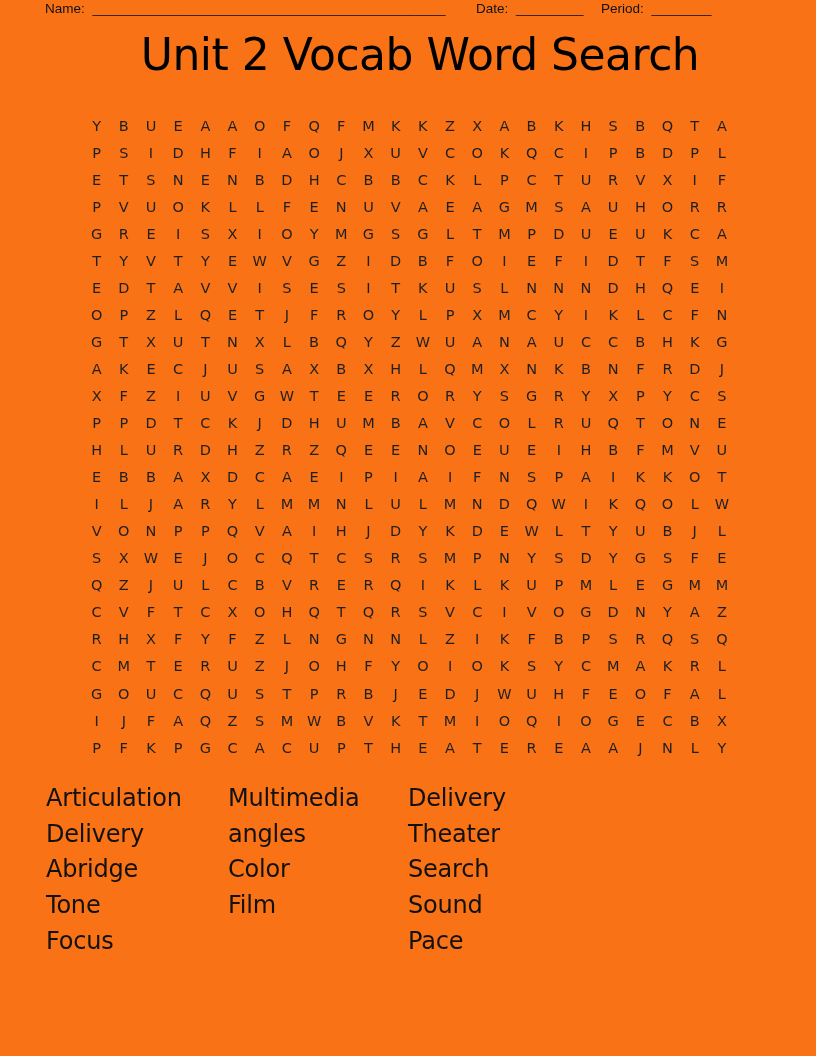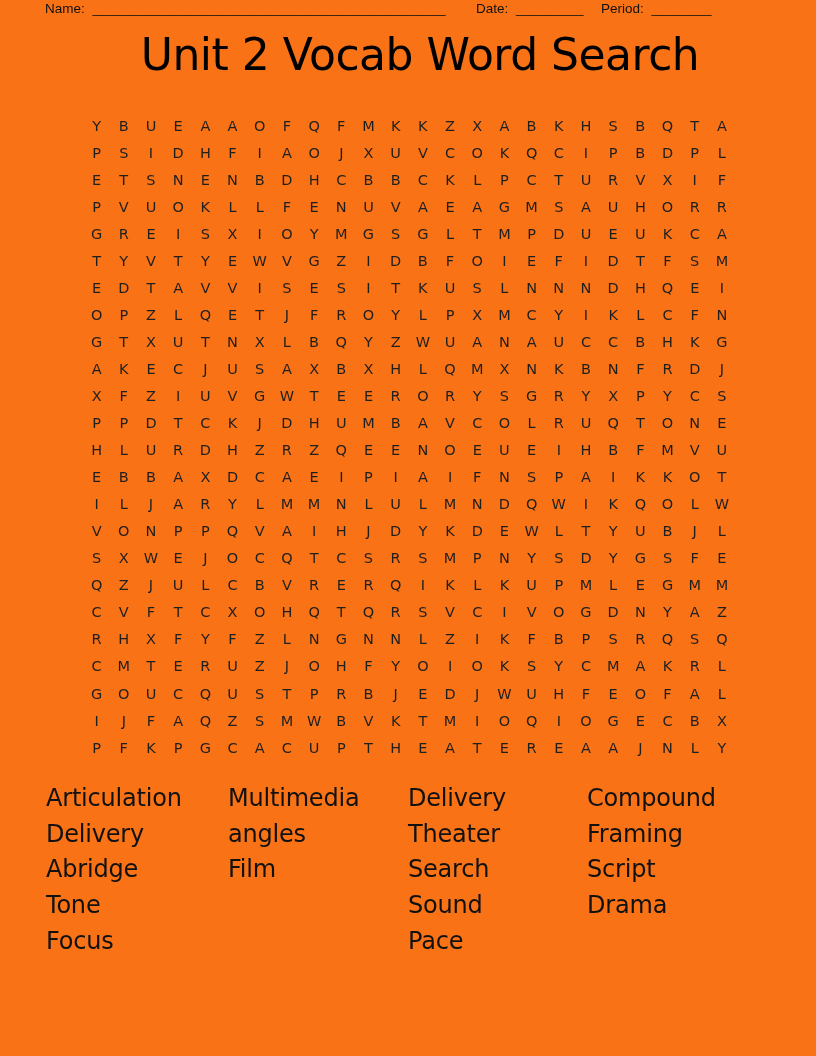--- a/index.html
+++ b/index.html
@@ -699,30 +699,25 @@
       <div class="word-col">
         <div class="word">Articulation</div>
         <div class="word">Delivery</div>
         <div class="word">Abridge</div>
         <div class="word">Tone</div>
         <div class="word">Focus</div>
       </div>
       <div class="word-col">
         <div class="word">Multimedia</div>
         <div class="word">angles</div>
+        <div class="word">Color</div>
         <div class="word">Film</div>
       </div>
       <div class="word-col">
         <div class="word">Delivery</div>
         <div class="word">Theater</div>
         <div class="word">Search</div>
         <div class="word">Sound</div>
         <div class="word">Pace</div>
       </div>
-      <div class="word-col">
-        <div class="word">Compound</div>
-        <div class="word">Framing</div>
-        <div class="word">Script</div>
-        <div class="word">Drama</div>
-      </div>
     </div>
 
 </div>
 
 </body></html>

